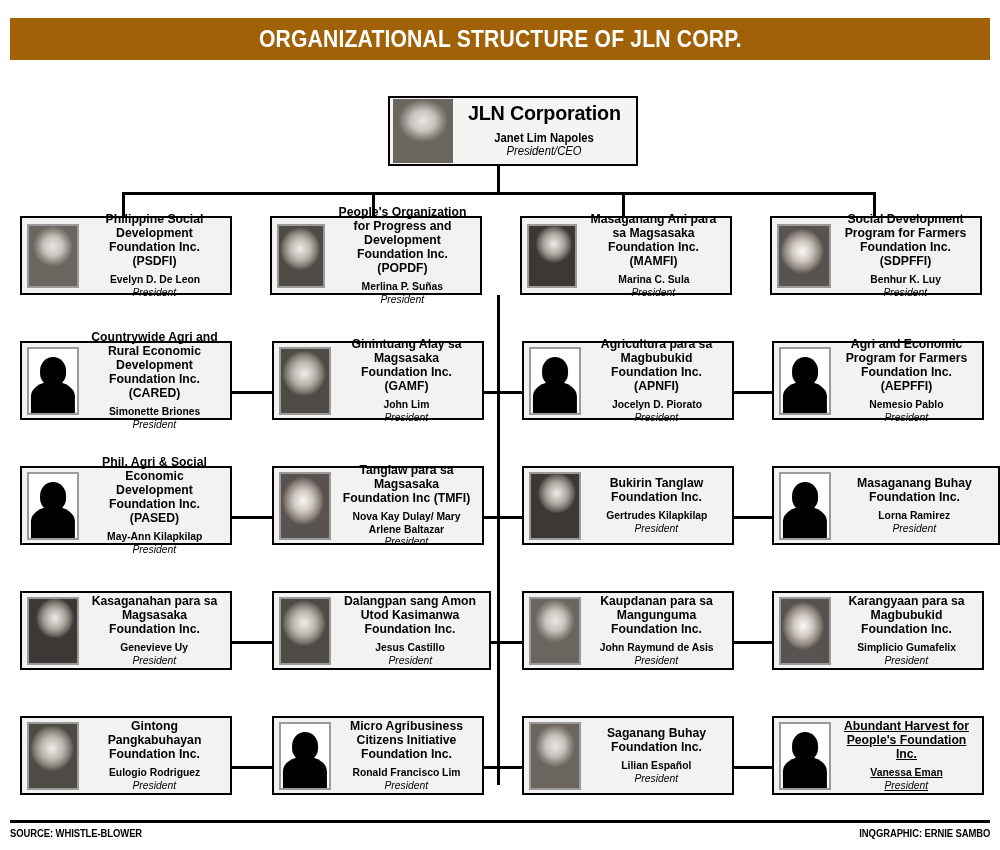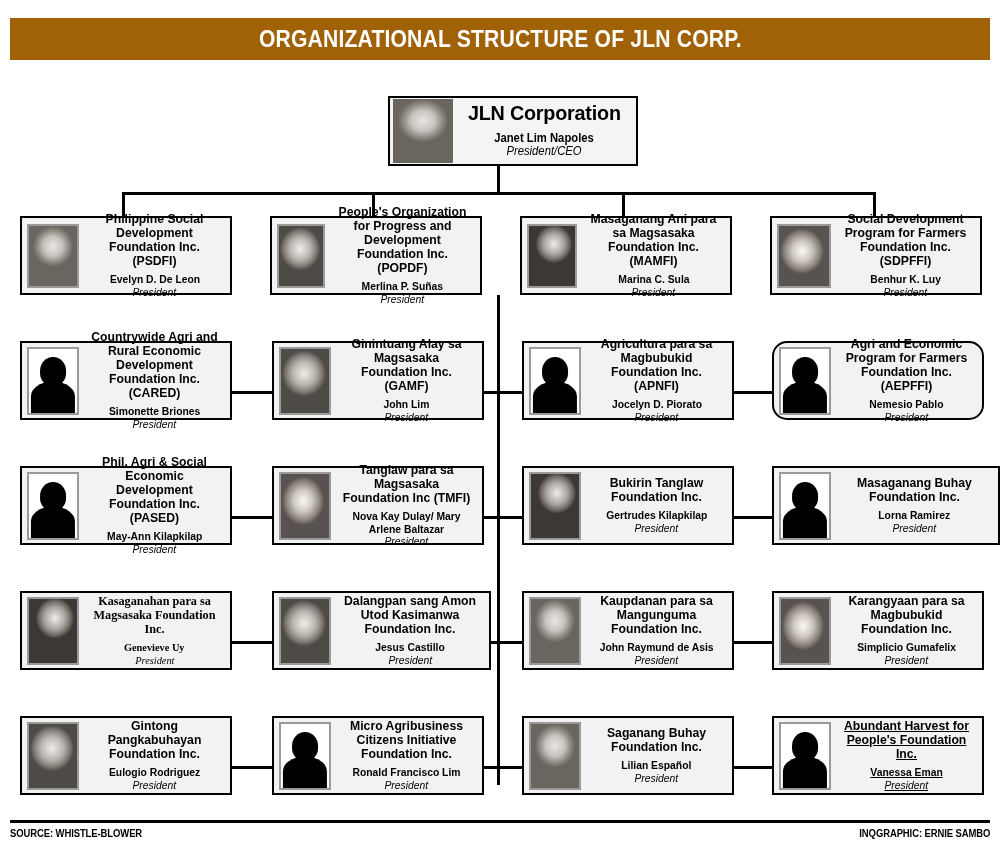--- a/index.html
+++ b/index.html
@@ -262,21 +262,21 @@
           <div class="head"></div>
           <div class="body"></div>
         </div>
       </div>
     <div class="txt">
       <div class="orgname">Agricultura para sa Magbubukid Foundation Inc. (APNFI)</div>
       <div class="person">Jocelyn D. Piorato</div>
       <div class="role">President</div>
     </div>
   </div>
-  <div class="node lvl" style="left:772px;top:341px;width:212px;height:79px;border-radius:15px;">
+  <div class="node lvl" style="left:772px;top:341px;width:212px;height:79px;">
     <div class="photo silhouette" style="width:52px;height:68px;">
         <div class="sil">
           <div class="head"></div>
           <div class="body"></div>
         </div>
       </div>
     <div class="txt">
       <div class="orgname">Agri and Economic Program for Farmers Foundation Inc. (AEPFFI)</div>
       <div class="person">Nemesio Pablo</div>
       <div class="role">President</div>
@@ -323,21 +323,21 @@
           <div class="body"></div>
         </div>
       </div>
     <div class="txt">
       <div class="orgname">Masaganang Buhay Foundation Inc.</div>
       <div class="person">Lorna Ramirez</div>
       <div class="role">President</div>
     </div>
   </div>
 
-  <div class="node lvl" style="left:20px;top:591px;width:212px;height:79px;font-family:Liberation Serif, serif;">
+  <div class="node lvl" style="left:20px;top:591px;width:212px;height:79px;">
     <div class="photo" style="width:52px;height:68px;">
         <div class="ph d3"></div>
       </div>
     <div class="txt">
       <div class="orgname">Kasaganahan para sa Magsasaka Foundation Inc.</div>
       <div class="person">Genevieve Uy</div>
       <div class="role">President</div>
     </div>
   </div>
   <div class="node lvl" style="left:272px;top:591px;width:219px;height:79px;">

